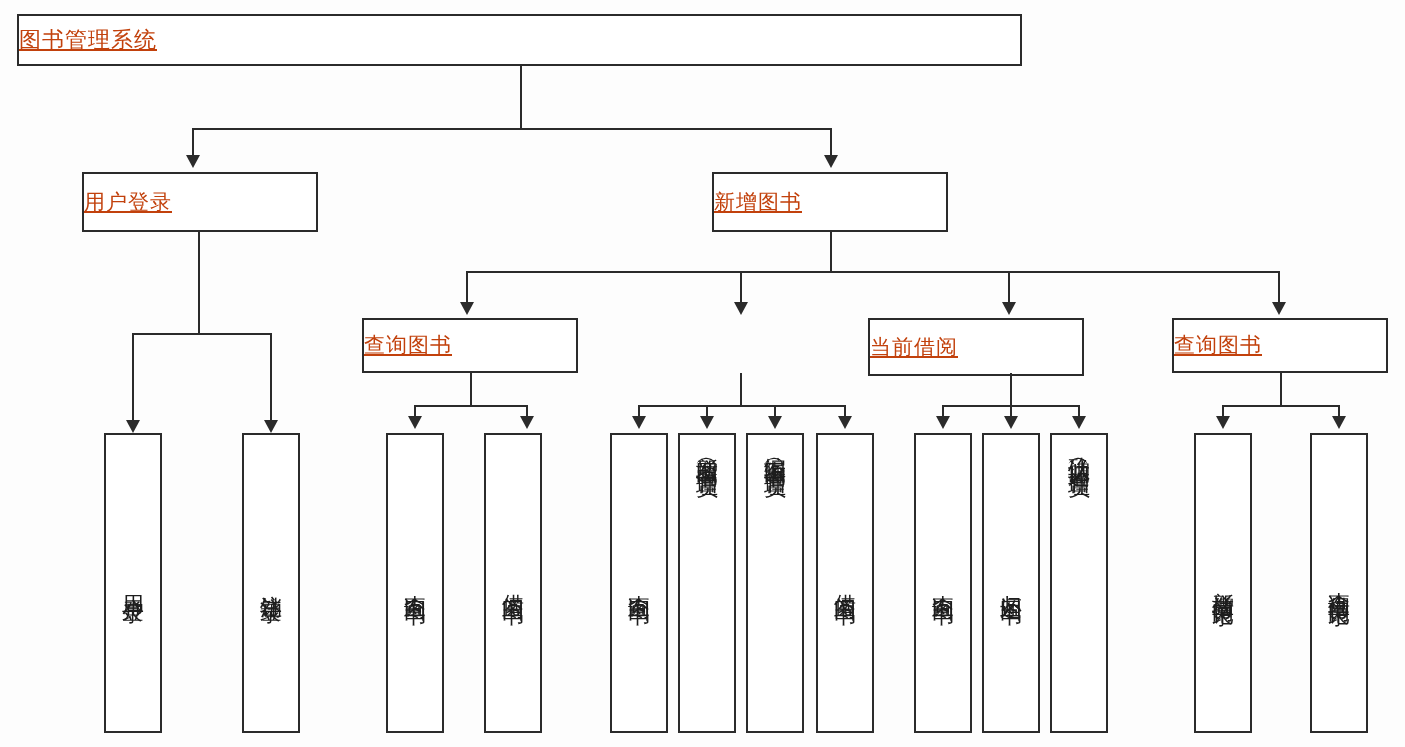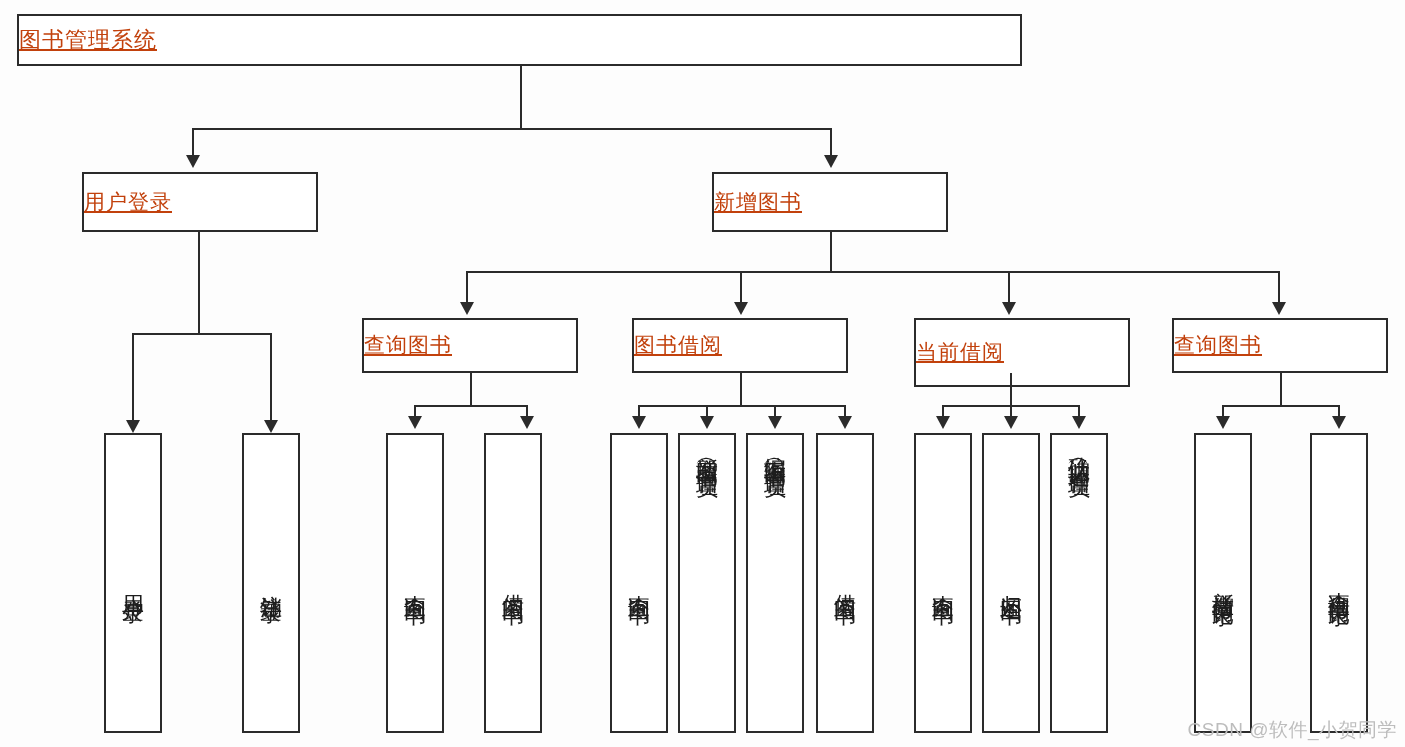--- a/index.html
+++ b/index.html
@@ -131,24 +131,21 @@
   <div class="vline" style="left:740px; top:271px; height:32px;"></div>
   <div class="arrow" style="left:734px; top:302px;"></div>
   <div class="vline" style="left:1008px; top:271px; height:32px;"></div>
   <div class="arrow" style="left:1002px; top:302px;"></div>
   <div class="vline" style="left:1278px; top:271px; height:32px;"></div>
   <div class="arrow" style="left:1272px; top:302px;"></div>
 
   <div class="node level2" style="left:362px; top:318px; width:216px; height:55px;">
     <span class="node-label">查询图书</span>
   </div>
-  <div class="node level2" style="left:632px; top:318px; width:216px; height:55px;">
-    <span class="node-label">图书借阅</span>
-  </div>
-  <div class="node level2" style="left:914px; top:318px; width:216px; height:69px;">
+  <div class="node level2" style="left:868px; top:318px; width:216px; height:58px;">
     <span class="node-label">当前借阅</span>
   </div>
   <div class="node level2" style="left:1172px; top:318px; width:216px; height:55px;">
     <span class="node-label">查询图书</span>
   </div>
 
   <div class="vline" style="left:470px; top:373px; height:32px;"></div>
   <div class="hline" style="left:414px; top:405px; width:112px;"></div>
   <div class="vline" style="left:414px; top:405px; height:12px;"></div>
   <div class="arrow" style="left:408px; top:416px;"></div>
@@ -219,15 +216,14 @@
     <span class="leaf-label">确认归还（管理员）</span>
   </div>
 
   <div class="leaf align-mid" style="left:1194px; top:433px; width:58px; height:300px;">
     <span class="leaf-label">新增借阅记录</span>
   </div>
   <div class="leaf align-mid" style="left:1310px; top:433px; width:58px; height:300px;">
     <span class="leaf-label">查询借阅记录</span>
   </div>
 
-  <div class="watermark">CSDN @软件_小贺同学</div>
 
 </div>
 
 </body></html>

